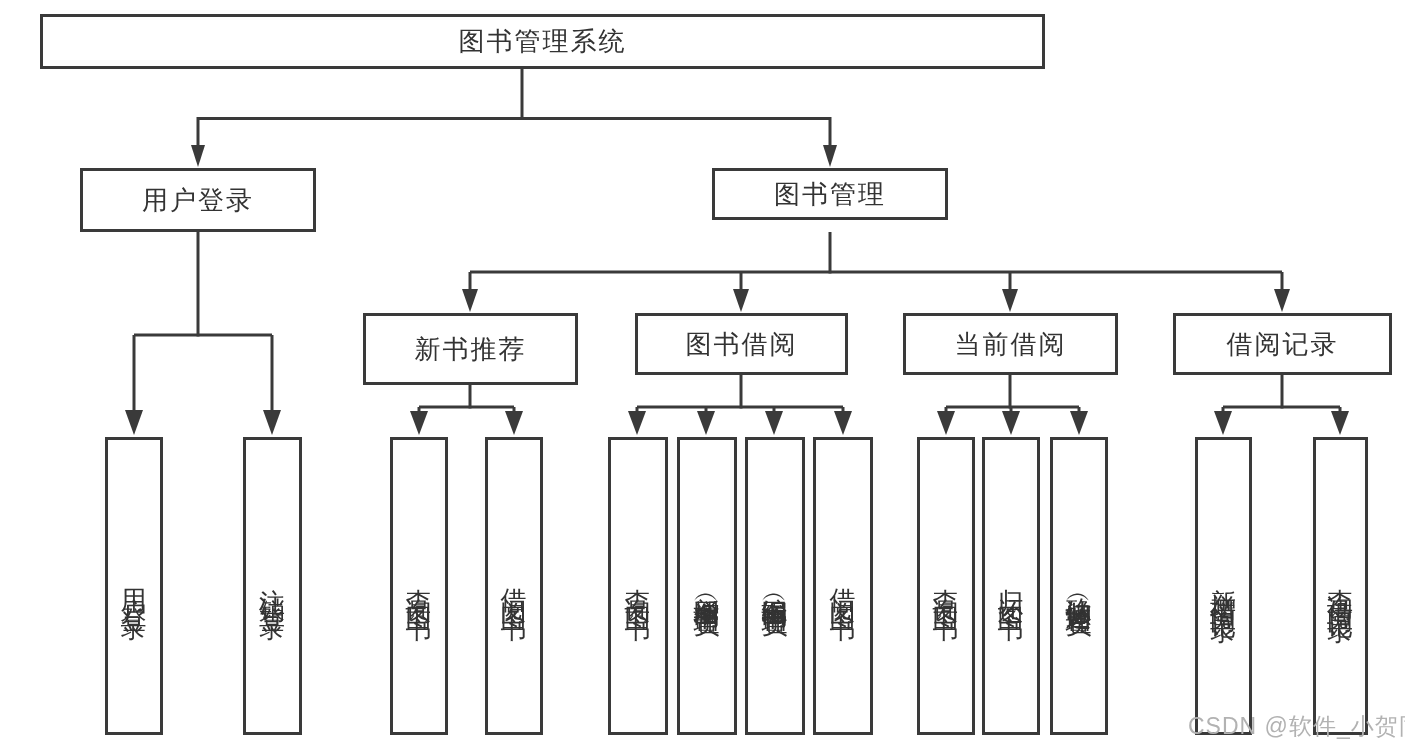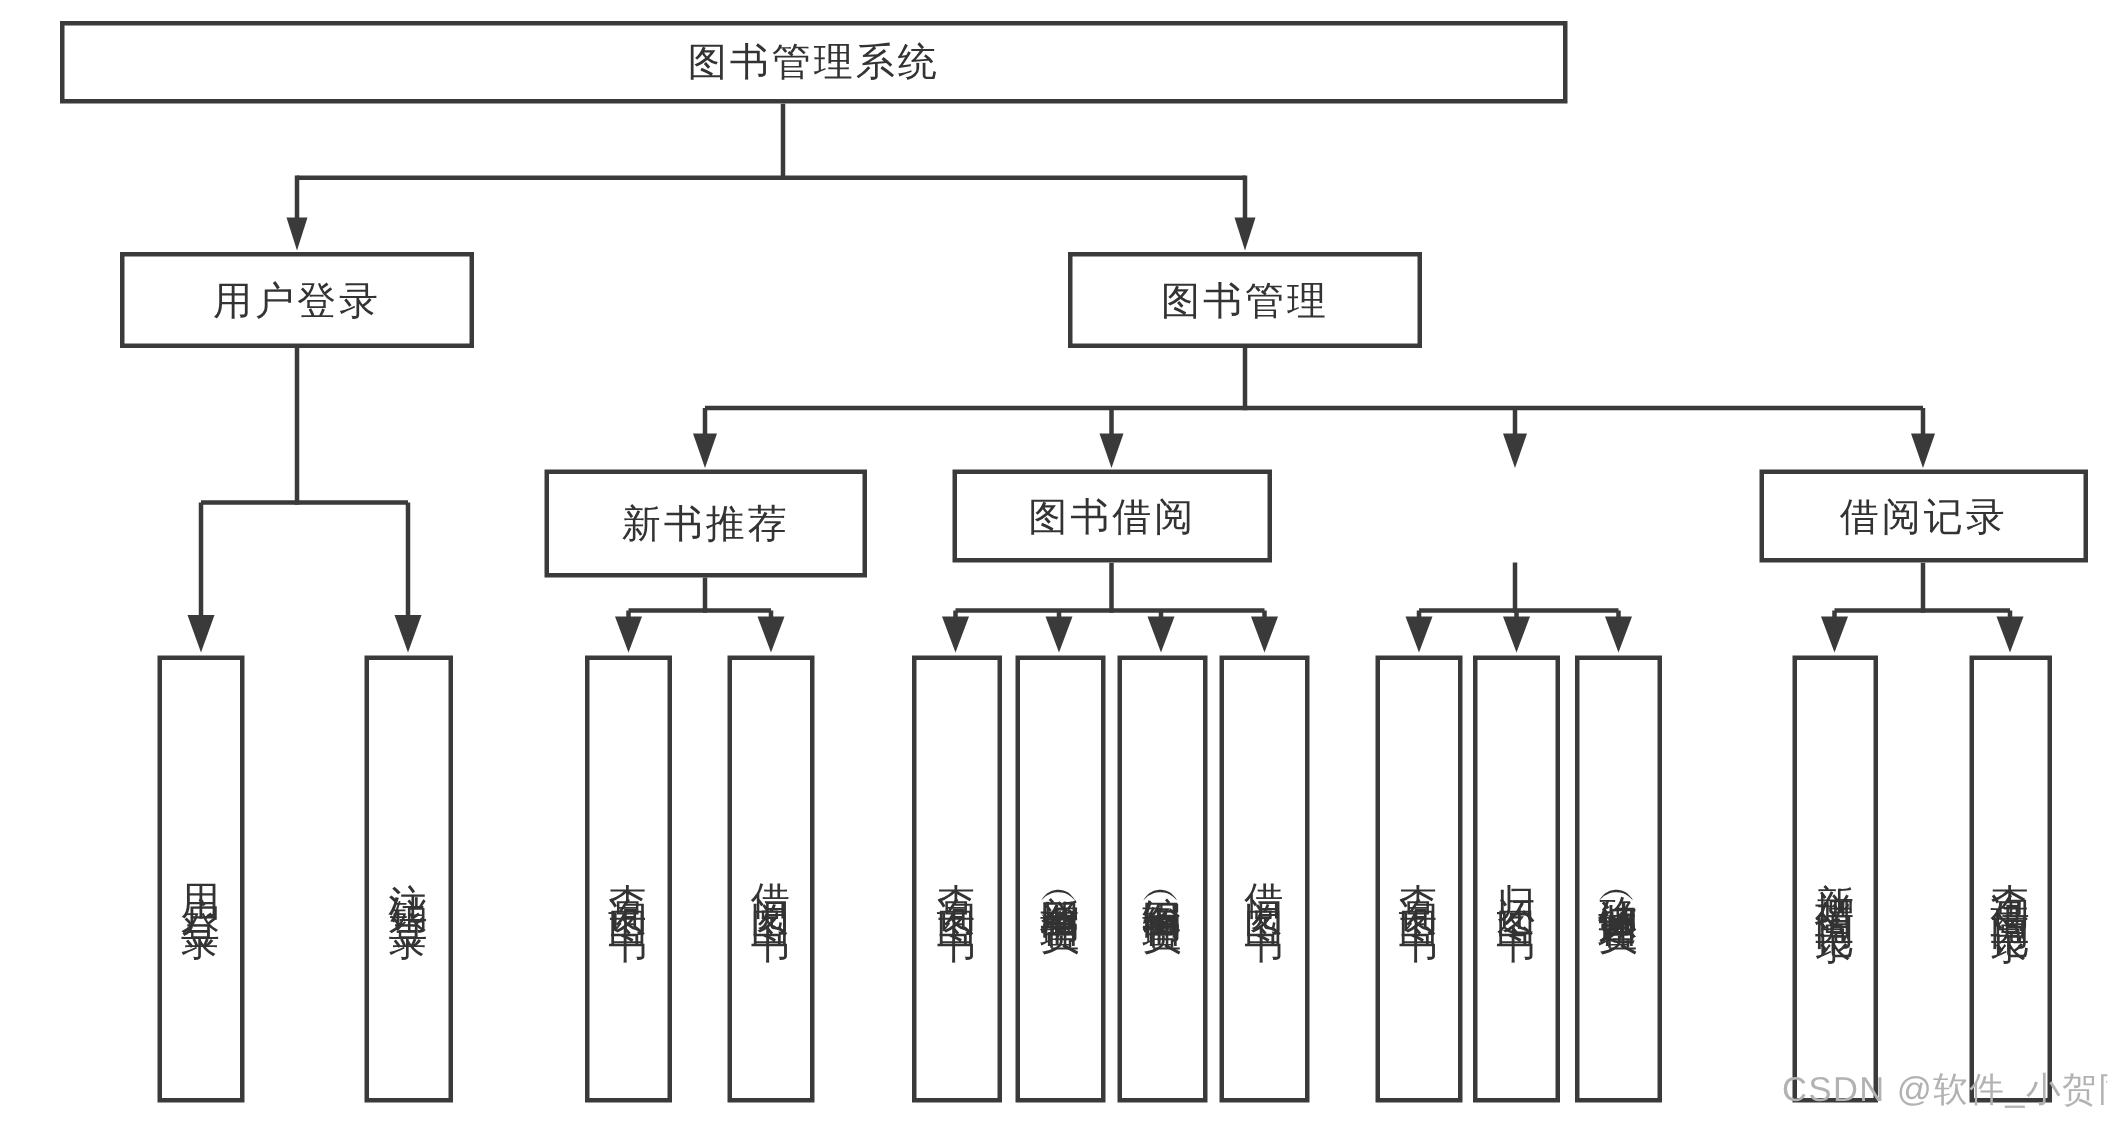--- a/index.html
+++ b/index.html
@@ -153,30 +153,33 @@
     </g>
   </svg>
 
   <div class="node" style="left:20px; top:14px; width:1005px; height:55px;margin-left:20px;">
     <span class="hlabel">图书管理系统</span>
   </div>
 
   <div class="node" style="left:80px; top:168px; width:236px; height:64px;">
     <span class="hlabel">用户登录</span>
   </div>
-  <div class="node" style="left:712px; top:168px; width:236px; height:64px;">
+  <div class="node" style="left:712px; top:168px; width:236px; height:52px;">
     <span class="hlabel">图书管理</span>
   </div>
 
   <div class="node" style="left:363px; top:313px; width:215px; height:72px;">
     <span class="hlabel">新书推荐</span>
   </div>
   <div class="node" style="left:635px; top:313px; width:213px; height:62px;text-align:right;">
     <span class="hlabel">图书借阅</span>
   </div>
+  <div class="node" style="left:903px; top:313px; width:215px; height:62px;">
+    <span class="hlabel">当前借阅</span>
+  </div>
   <div class="node" style="left:1173px; top:313px; width:219px; height:62px;justify-content:center;">
     <span class="hlabel">借阅记录</span>
   </div>
 
   <div class="node leaf" style="left:105px; width:58px;">
     <span class="vlabel">用户登录</span>
   </div>
   <div class="node leaf" style="left:243px; width:59px;">
     <span class="vlabel">注销登录</span>
   </div>

